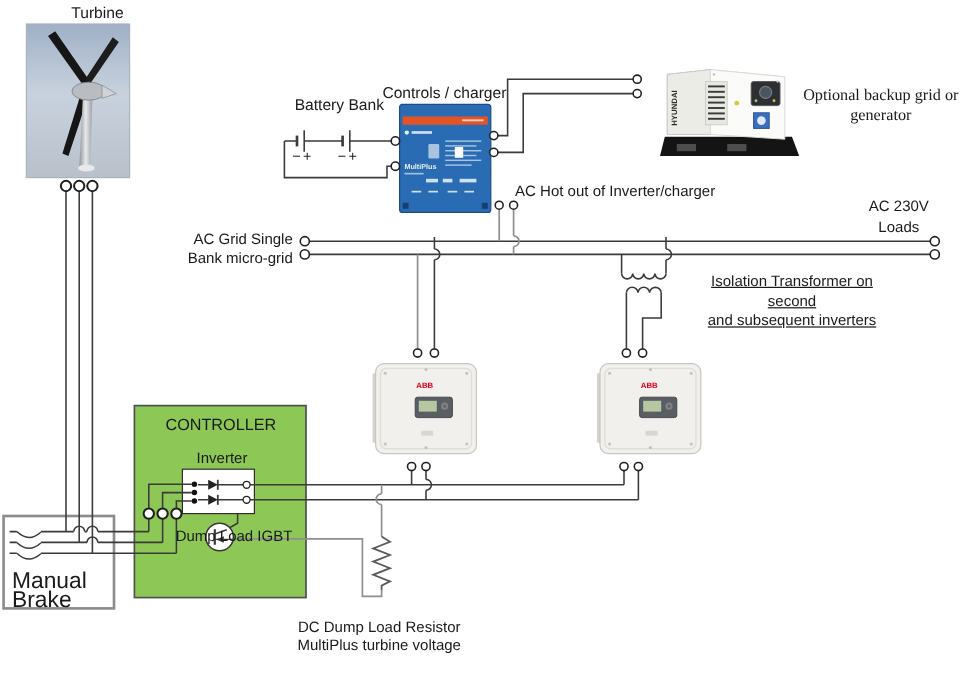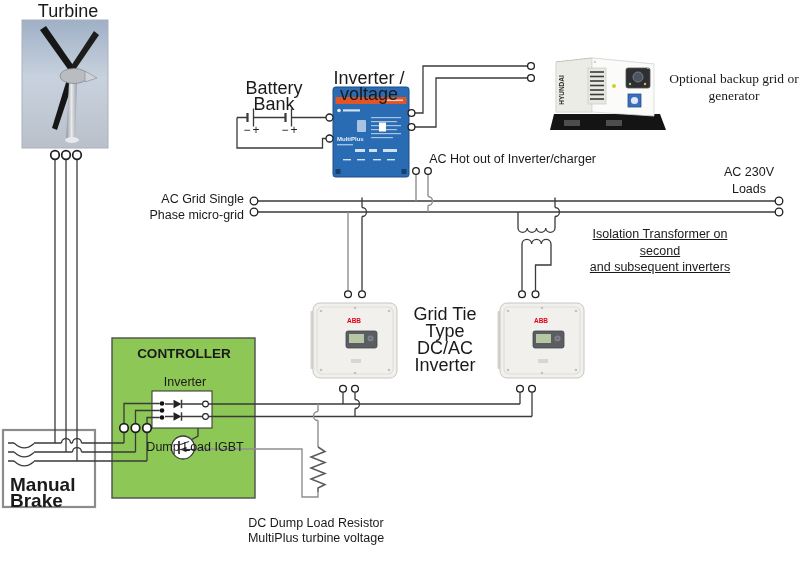--- a/index.html
+++ b/index.html
@@ -2,23 +2,23 @@
 <html><head>
 <meta charset="utf-8">
 <style>
   html,body{margin:0;padding:0;background:#fff;}
   .stage{position:relative;width:800px;height:563px;background:#ffffff;overflow:hidden;
          font-family:"Liberation Sans",sans-serif;color:#1a1a1a;}
   .stage svg{position:absolute;left:0;top:0;}
   .lbl{position:absolute;font:12.5px/15.5px "Liberation Sans",sans-serif;color:#1a1a1a;}
   .lbl.center{text-align:center;}
   .lbl.right{text-align:right;}
-  .lbl.bold{font-weight:bold;}
+  .lbl.bold{font-weight:normal;}
   .lbl.serif{font-family:"Liberation Serif",serif;font-size:13.5px;line-height:17px;}
-  .lbl.big{font-size:18px;line-height:16px;}
+  .lbl.big{font-size:13px;line-height:16px;text-align:right;}
   .sign{position:absolute;width:12px;text-align:center;font:12px "Liberation Sans",sans-serif;color:#222;}
 </style>
 </head>
 <body>
 
 <div class="stage">
 
 <svg width="800" height="563" viewBox="0 0 800 563">
   <defs>
     <linearGradient id="sky" x1="0" y1="0" x2="0" y2="1">
@@ -322,48 +322,44 @@
 </svg>
 
 <div class="lbl big center" style="left:33px;top:3px;width:70px;">Turbine</div>
 
 <div class="lbl big center" style="left:228px;top:80px;width:92px;">Battery Bank</div>
 <span class="sign" style="left:241px;top:123px;">−</span>
 <span class="sign" style="left:250px;top:123px;">+</span>
 <span class="sign" style="left:279px;top:123px;">−</span>
 <span class="sign" style="left:288px;top:123px;">+</span>
 
-<div class="lbl big center" style="left:316px;top:70px;width:106px;">Inverter / voltage</div>
+<div class="lbl big center" style="left:316px;top:70px;width:106px;">Controls / charger</div>
 
 <div class="lbl" style="left:411px;top:152px;width:185px;text-align:right;">AC Hot out of Inverter/charger</div>
 
 <div class="lbl serif center" style="left:664px;top:70px;width:140px;">
   <div>Optional backup grid or</div>
   <div>generator</div>
 </div>
 
 <div class="lbl right" style="left:140px;top:192px;width:104px;">
   <div>AC Grid Single</div>
-  <div>Phase micro-grid</div>
+  <div>Bank micro-grid</div>
 </div>
 
 <div class="lbl center" style="left:716px;top:164px;width:66px;line-height:16.5px;">
   <div>AC 230V</div>
   <div>Loads</div>
 </div>
 
 <div class="lbl center" style="left:572px;top:226px;width:176px;line-height:16.5px;text-decoration:underline;">
   <div>Isolation Transformer on second</div>
   <div>and subsequent inverters</div>
 </div>
 
-<div class="lbl big center" style="left:396px;top:306px;width:98px;line-height:17px;">
-  <div>Grid Tie Type</div>
-  <div>DC/AC Inverter</div>
-</div>
 
 <div class="lbl bold center" style="left:120px;top:346px;width:128px;font-size:13.5px;">CONTROLLER</div>
 <div class="lbl center" style="left:145px;top:375px;width:80px;">Inverter</div>
 <div class="lbl center" style="left:137px;top:440px;width:116px;">Dump Load IGBT</div>
 
 <div class="lbl bold" style="left:10px;top:477px;width:80px;font-size:19px;line-height:16px;">
   <div>Manual</div>
   <div>Brake</div>
 </div>
 

